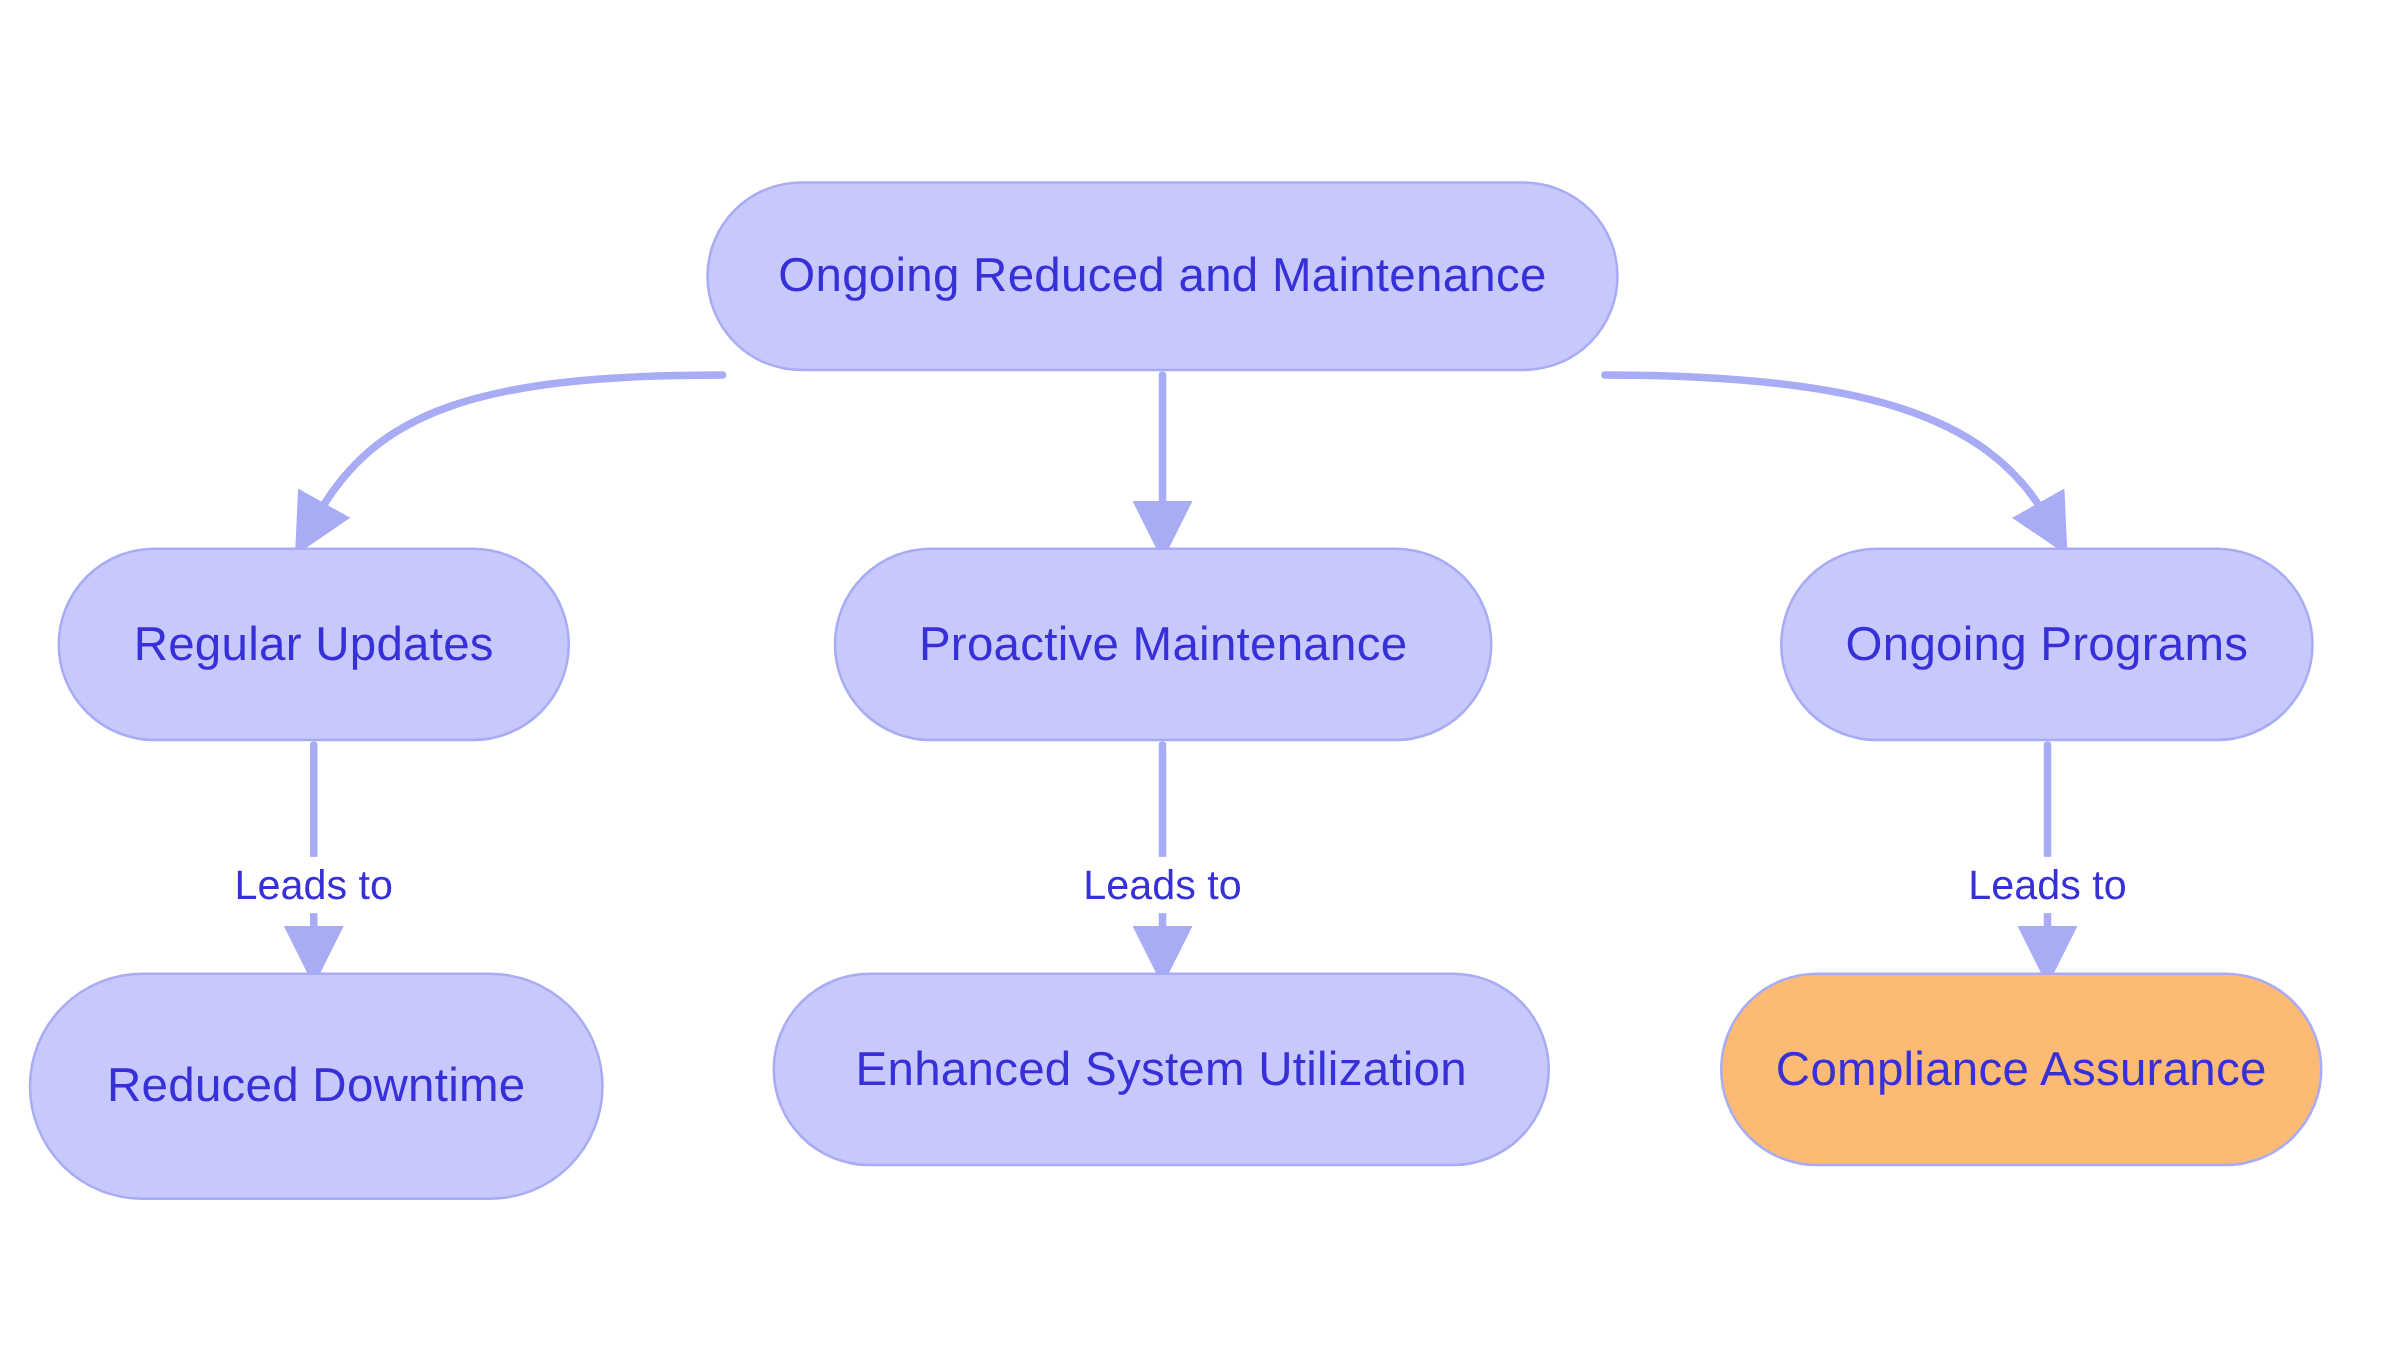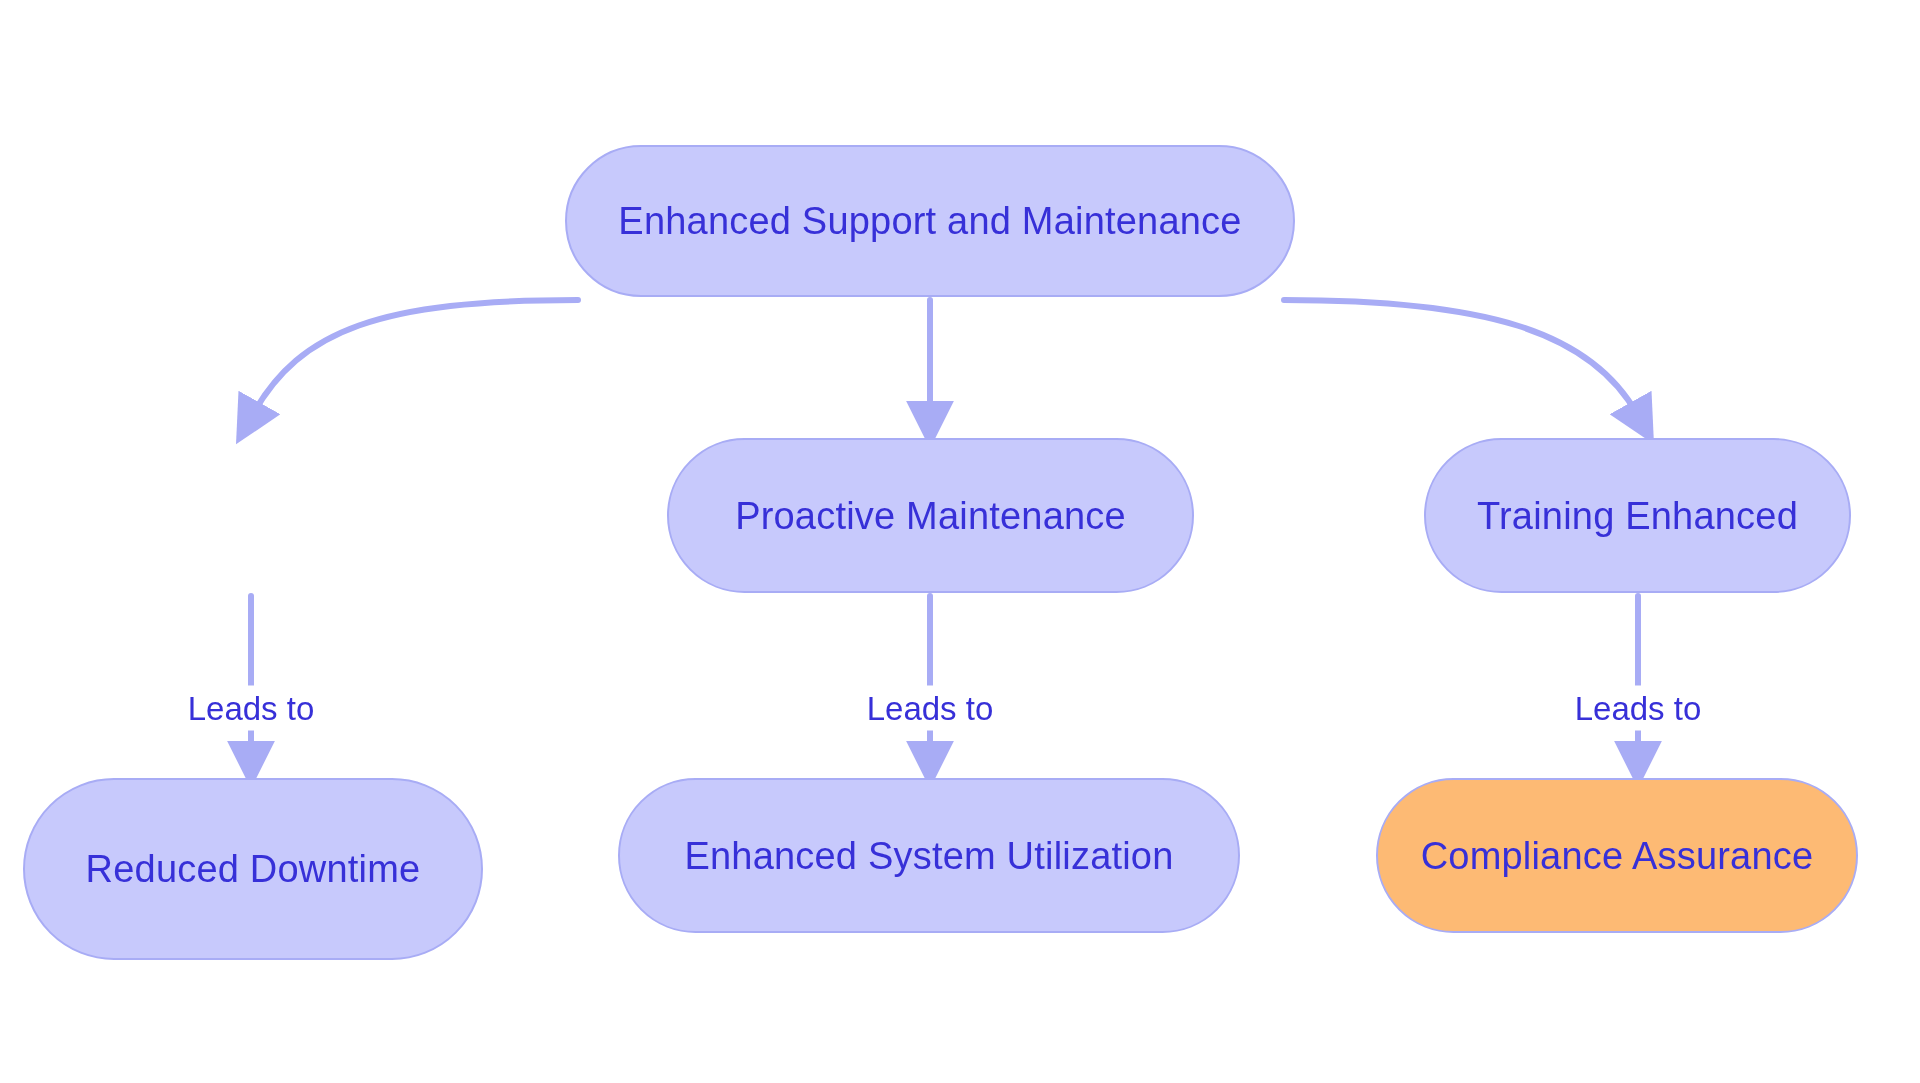--- a/index.html
+++ b/index.html
@@ -77,30 +77,33 @@
     <path d="M 1284 300 C 1482 300 1590 330 1637 414" fill="none" stroke="#a8acf5" stroke-width="6" stroke-linecap="round" marker-end="url(#arrowhead)"></path>
 
     <path d="M 251 596 L 251 754" fill="none" stroke="#a8acf5" stroke-width="6" stroke-linecap="round" marker-end="url(#arrowhead)"></path>
 
     <path d="M 930 596 L 930 754" fill="none" stroke="#a8acf5" stroke-width="6" stroke-linecap="round" marker-end="url(#arrowhead)"></path>
 
     <path d="M 1638 596 L 1638 754" fill="none" stroke="#a8acf5" stroke-width="6" stroke-linecap="round" marker-end="url(#arrowhead)"></path>
   </svg>
 
   <div class="node" style="left: 565px; top: 145px; width: 730px; height: 152px; background: rgb(199, 201, 252); border-color: rgb(168, 172, 245); color: rgb(55, 48, 216);">
-    <span class="node-label">Enhanced Support and Maintenance</span>
+    <span class="node-label">Ongoing Reduced and Maintenance</span>
   </div>
 
+  <div class="node" style="left: 46px; top: 438px; width: 410px; height: 155px; background: rgb(199, 201, 252); border-color: rgb(168, 172, 245); color: rgb(55, 48, 216);">
+    <span class="node-label">Regular Updates</span>
+  </div>
 
   <div class="node" style="left: 667px; top: 438px; width: 527px; height: 155px; background: rgb(199, 201, 252); border-color: rgb(168, 172, 245); color: rgb(55, 48, 216);">
     <span class="node-label">Proactive Maintenance</span>
   </div>
 
   <div class="node" style="left: 1424px; top: 438px; width: 427px; height: 155px; background: rgb(199, 201, 252); border-color: rgb(168, 172, 245); color: rgb(55, 48, 216);">
-    <span class="node-label">Training Enhanced</span>
+    <span class="node-label">Ongoing Programs</span>
   </div>
 
   <div class="node" style="left: 23px; top: 778px; width: 460px; height: 182px; background: rgb(199, 201, 252); border-color: rgb(168, 172, 245); color: rgb(55, 48, 216);">
     <span class="node-label">Reduced Downtime</span>
   </div>
 
   <div class="node" style="left: 618px; top: 778px; width: 622px; height: 155px; background: rgb(199, 201, 252); border-color: rgb(168, 172, 245); color: rgb(55, 48, 216);">
     <span class="node-label">Enhanced System Utilization</span>
   </div>
 

